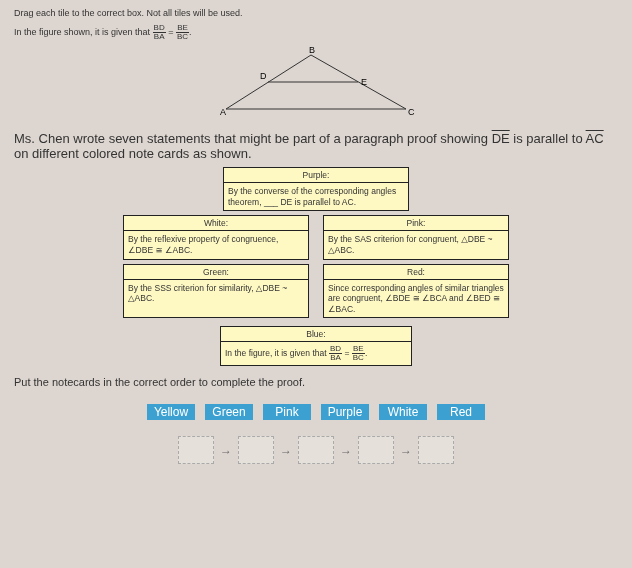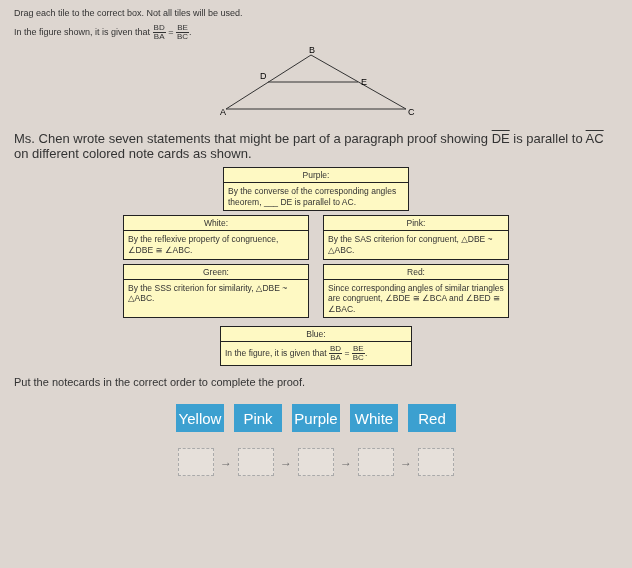--- a/index.html
+++ b/index.html
@@ -54,25 +54,25 @@
     .tiles-row {
       display: flex;
       justify-content: center;
       gap: 10px;
       margin-bottom: 16px;
     }
     .tile {
       background: #3ca0d0;
       color: #fff;
       width: 48px;
-      height: 28px;
+      height: 16px;
       display: flex;
       align-items: center;
       justify-content: center;
-      font-size: 15px;
+      font-size: 12px;
       cursor: grab;
     }
     .drop-row {
       display: flex;
       justify-content: center;
       align-items: center;
       gap: 4px;
     }
     .dropzone {
       width: 36px;
@@ -155,20 +155,21 @@
         <span class="frac"><span class="top">BE</span><span class="bot">BC</span></span>.
       </div>
     </div>
   </div>
 </div>
 
 <div class="put-line">Put the notecards in the correct order to complete the proof.</div>
 
 <div class="tiles-row">
   <div class="tile">Yellow</div>
+  <div class="tile">Green</div>
   <div class="tile">Pink</div>
   <div class="tile">Purple</div>
   <div class="tile">White</div>
   <div class="tile">Red</div>
 </div>
 
 <div class="drop-row">
   <div class="dropzone"></div>
   <span class="dash">→</span>
   <div class="dropzone"></div>

